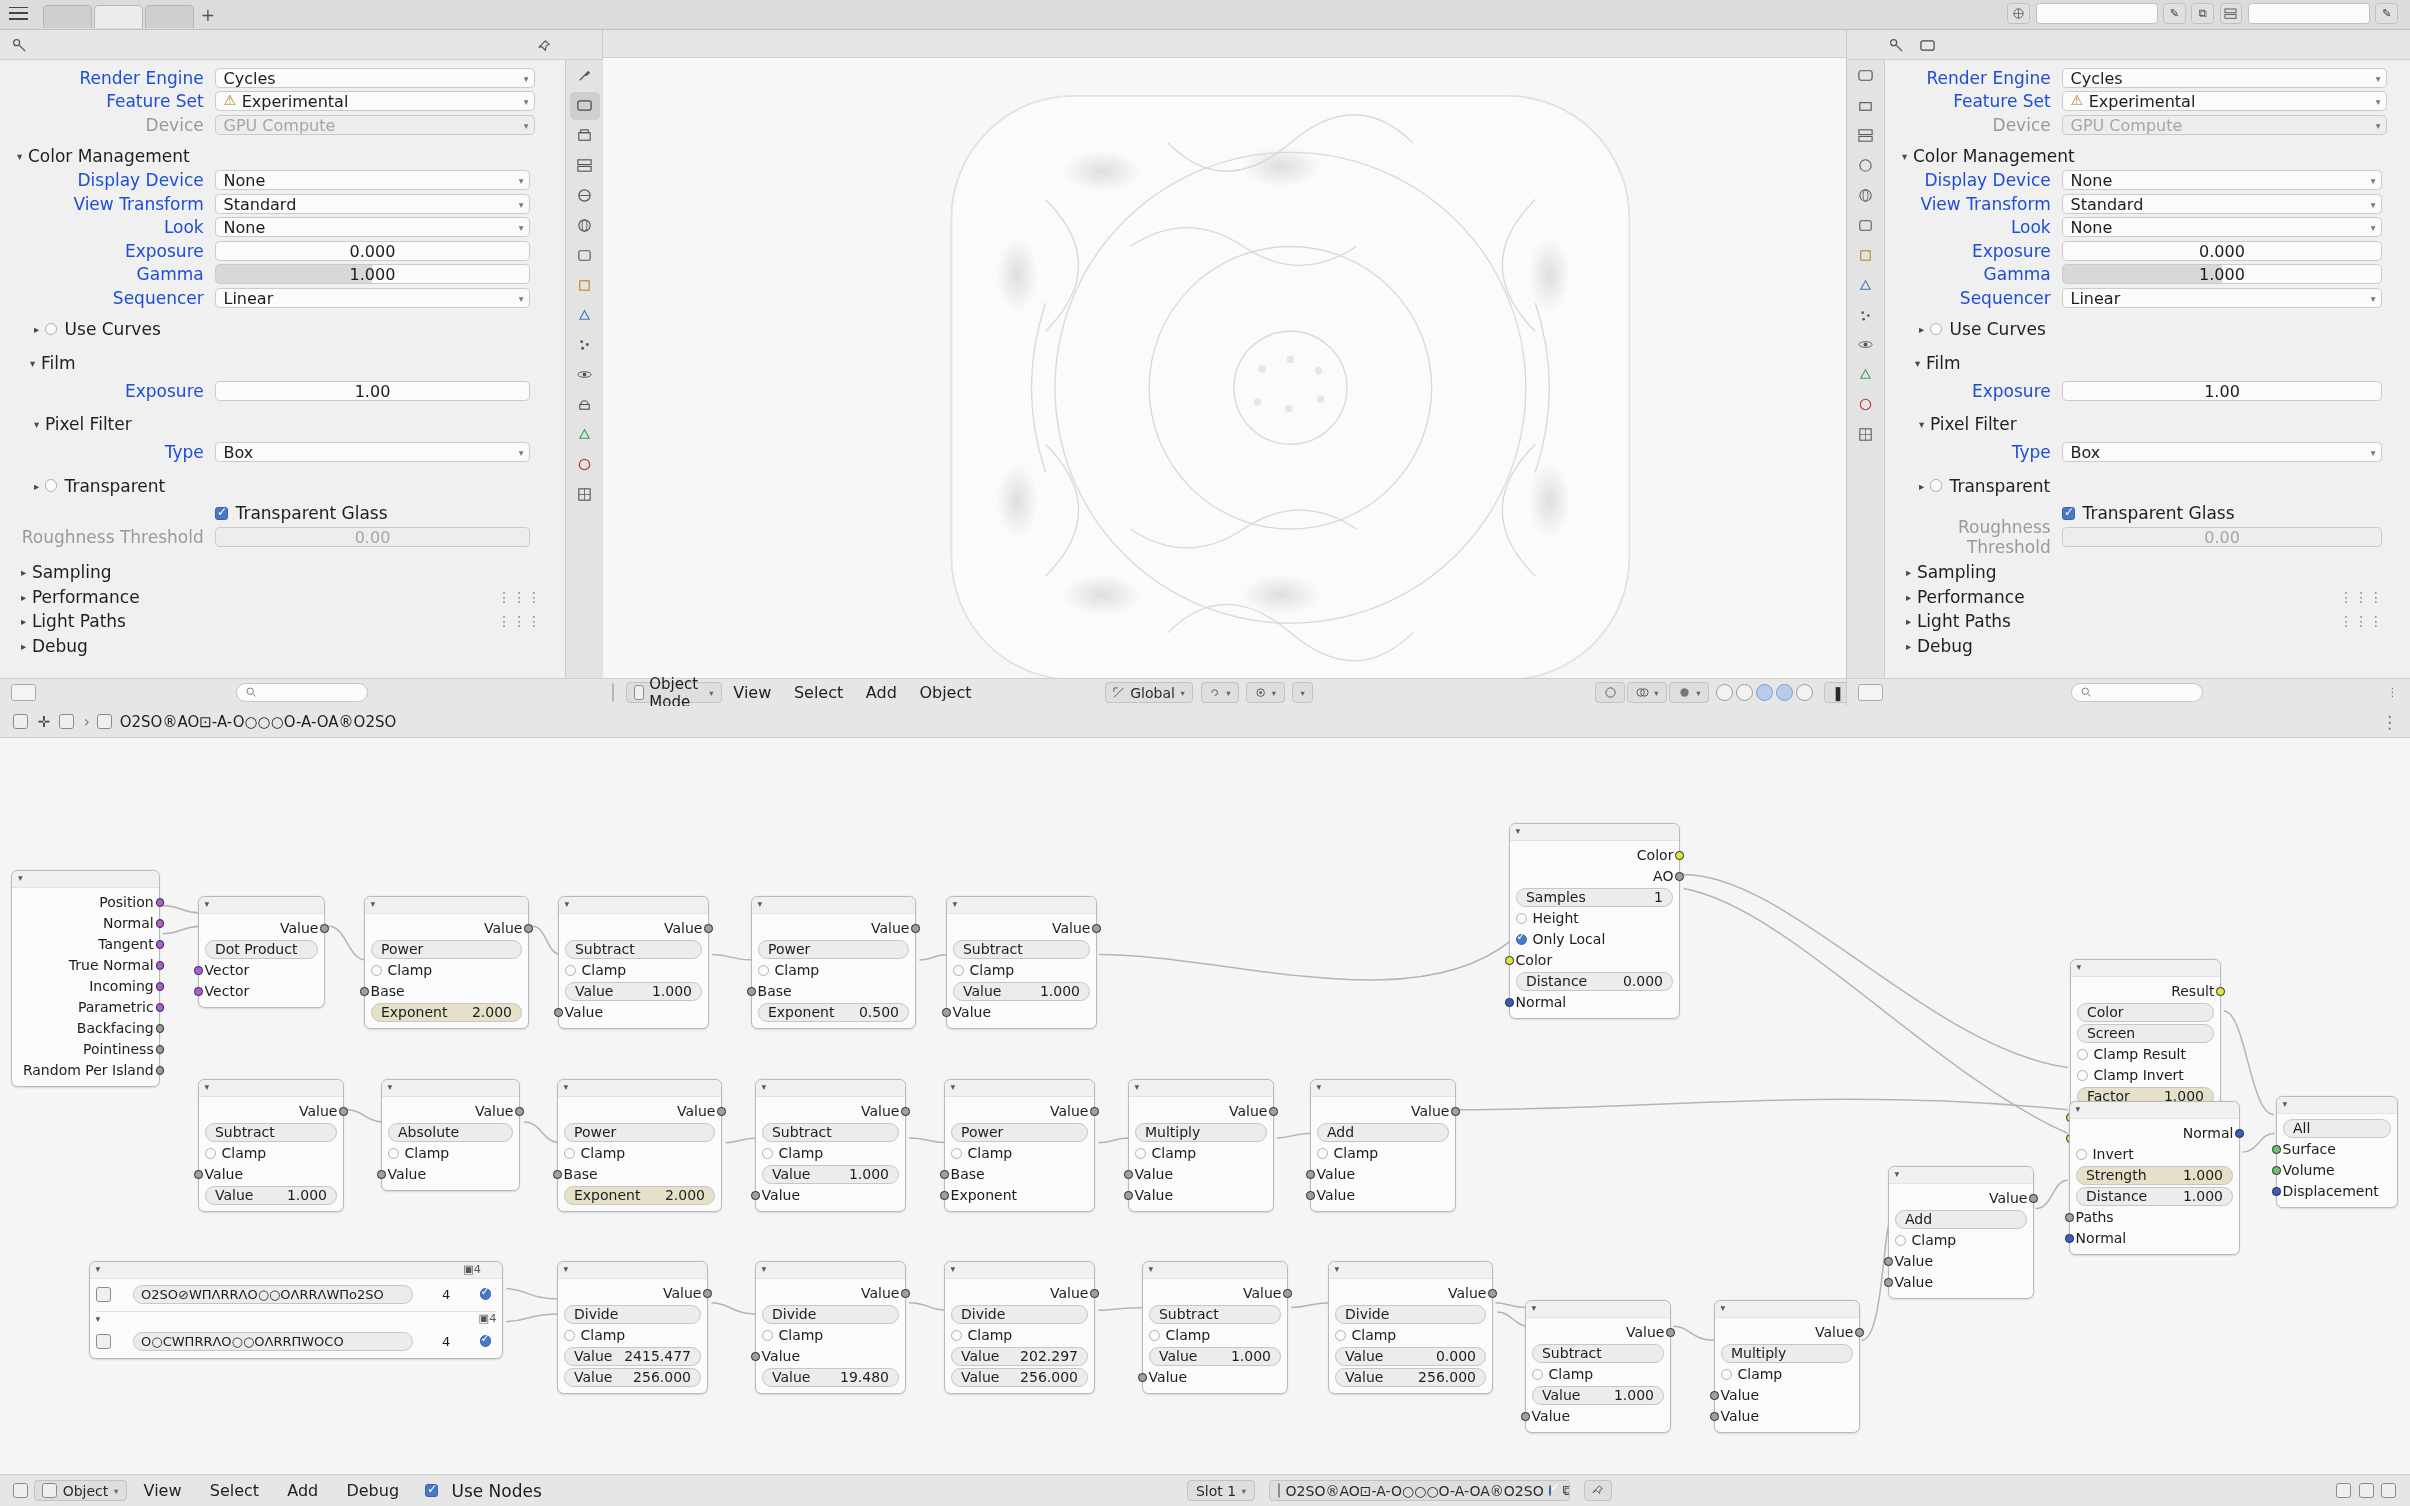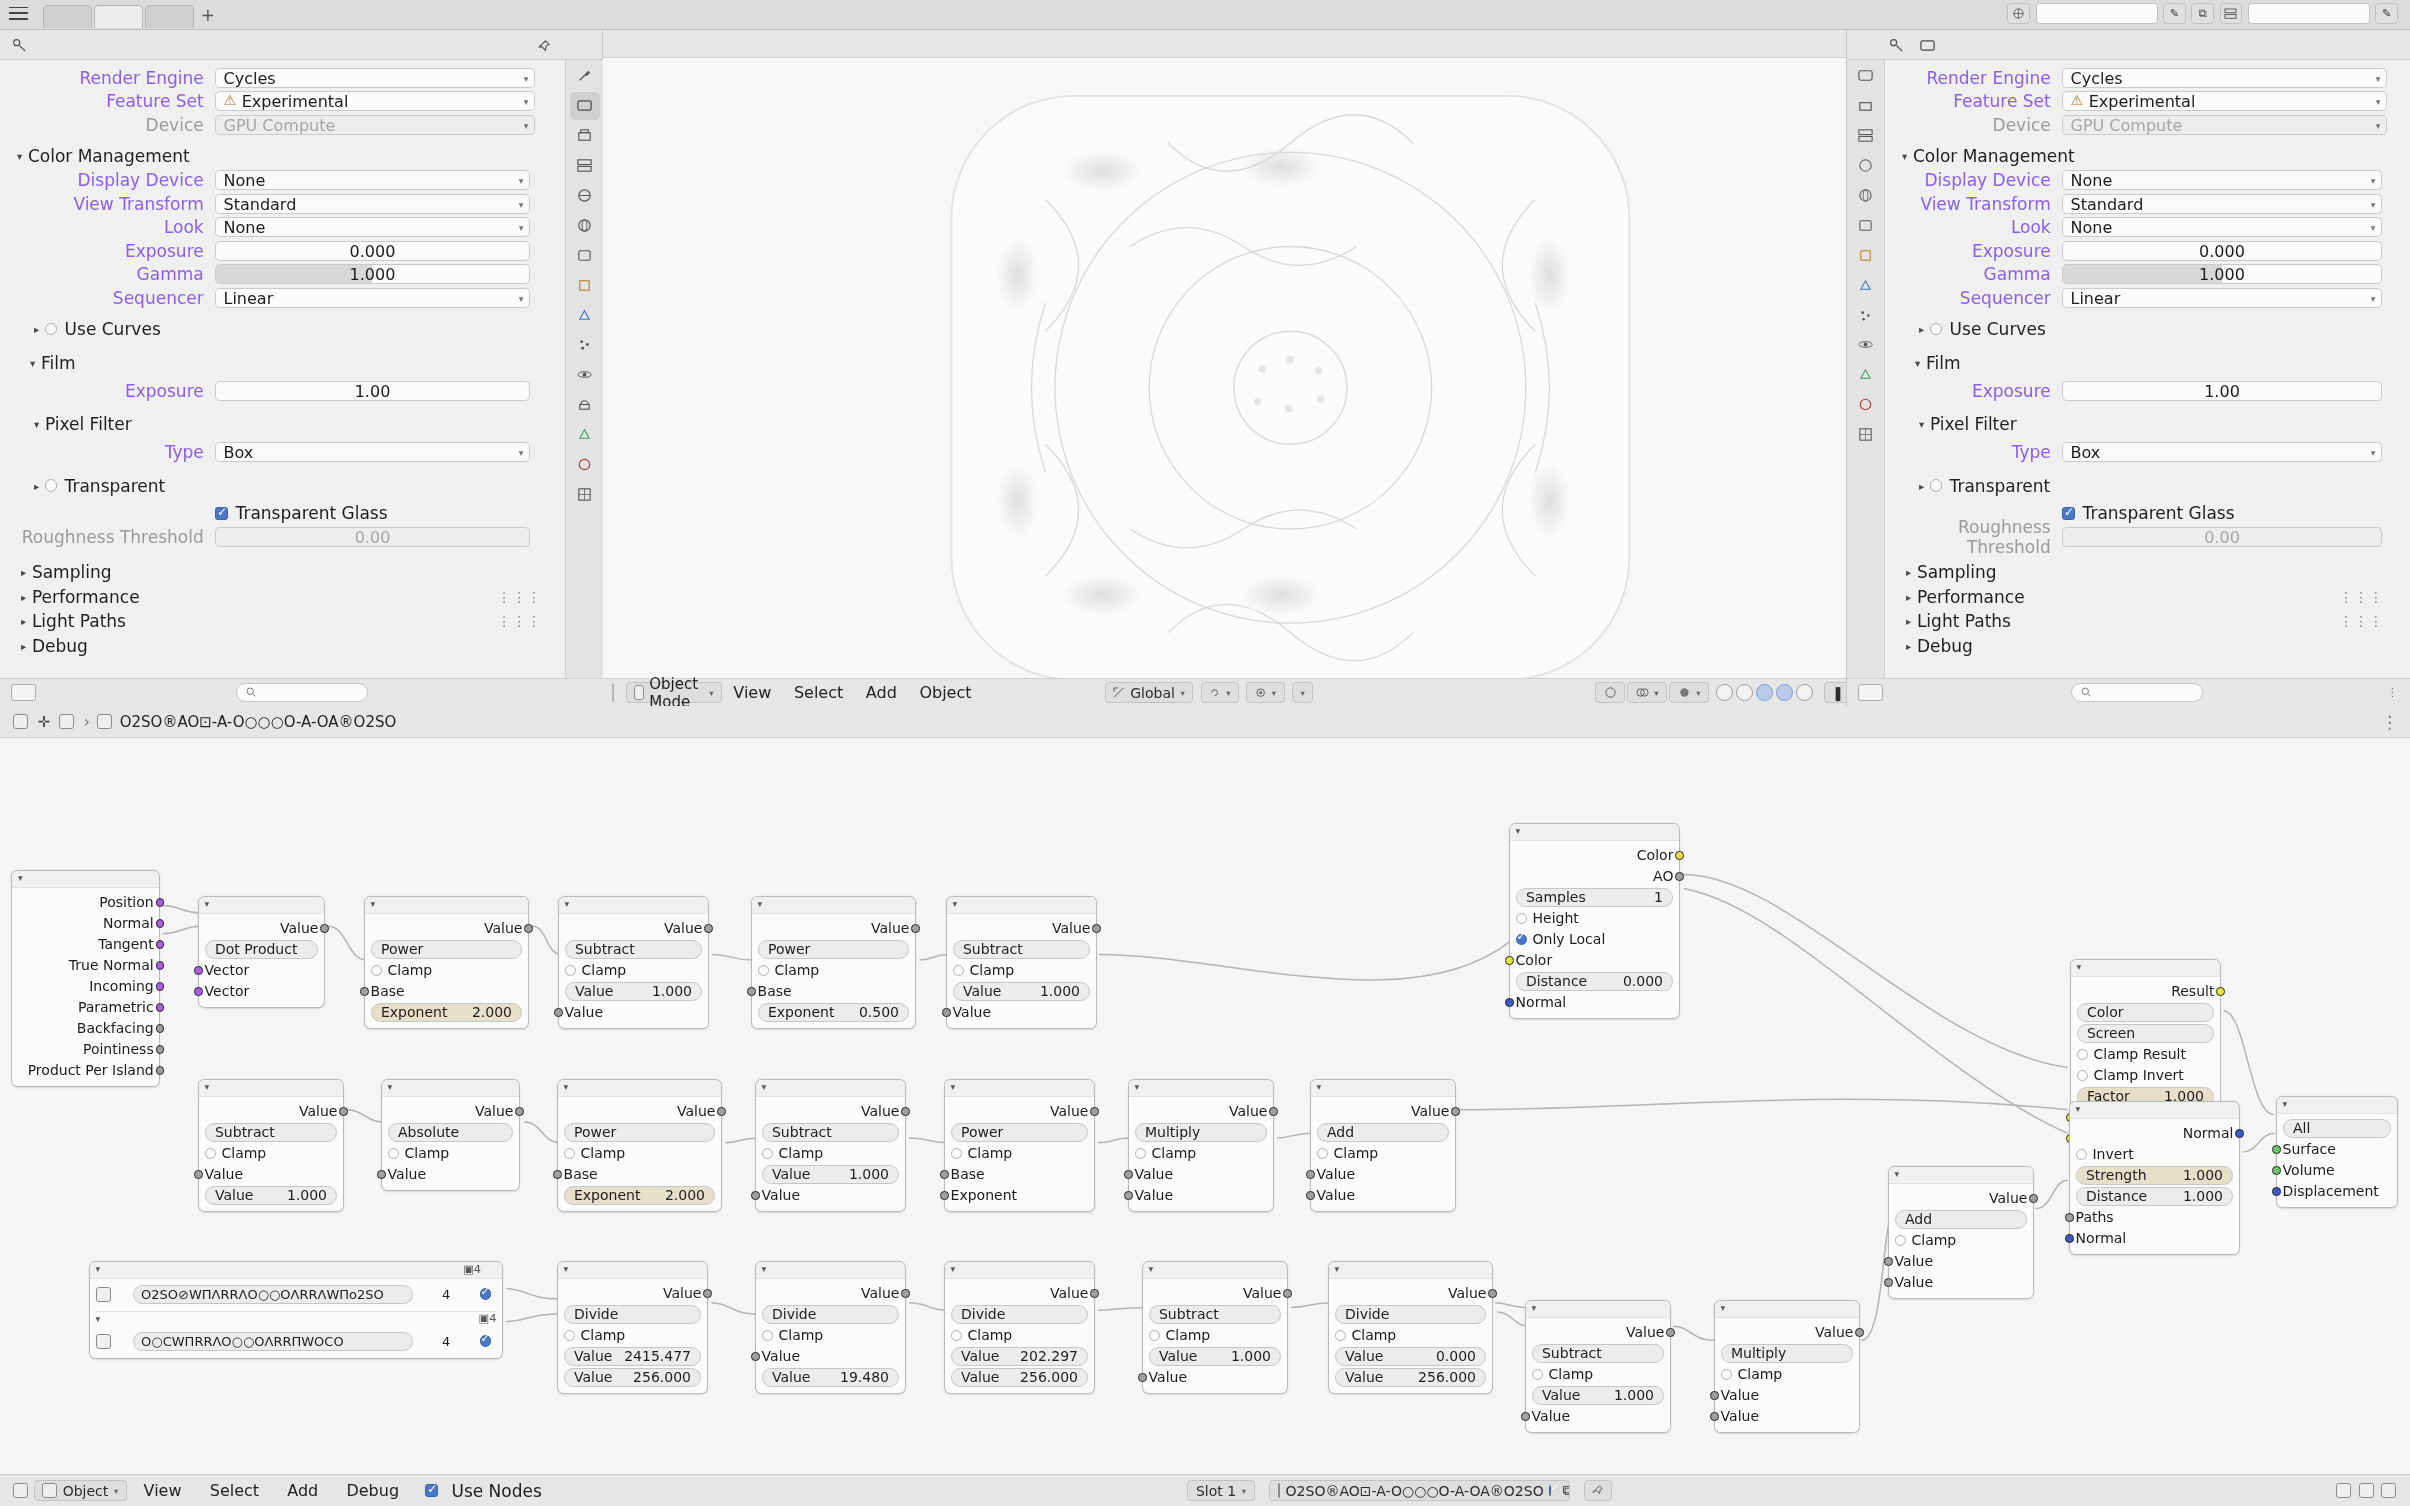--- a/index.html
+++ b/index.html
@@ -38,21 +38,21 @@
   .proptabs { position:absolute; top: 30px; width: 38px; background: #e3e3e3; }
   .proptabs.l { left: 565px; height: 646px; border-left: 0.9px solid #cdcdcd;}
   .proptabs.r { left: 0px; height: 646px; border-right: 0.9px solid #cdcdcd;}
   .ptab { width: 30px; height: 28px; margin: 1.9px 3.8px; border-radius: 4.7px; display:flex; align-items:center; justify-content:center; }
   .ptab.sel { background: #cfcfcf; }
   .ptab svg { display:block; }
 
   .panel-body { position:absolute; top: 36px; left: 0; width: 100%; }
 
   .row { position:relative; height: 23.5px; display:flex; align-items:center; margin-bottom: 0px; }
-  .lbl { text-align: right; font-size: 17px; color: #8b5cf6; padding-right: 11.3px; }
+  .lbl { text-align: right; font-size: 17px; color: #1d4ed8; padding-right: 11.3px; }
   .ctl { background:#fbfbfb; border: 0.9px solid #cacaca; border-radius: 4.7px; height: 20px; display:flex; padding: 0 7.5px; font-size: 16px; color: #1c1c1c; position:relative; }
   .ctl.disabled { background: #ededed; color: #a6a6a6; }
   .ctl .caret { position:absolute; right: 5.6px; top: 3.8px; font-size: 9.4px; color:#777; }
   .ctl.num { justify-content:center; }
   .ctl.slider { background: linear-gradient(to right, #d8d8d8 0 50%, #fbfbfb 50% 100%); }
   .sect { display:flex; align-items:center; font-size: 17px; color:#1f1f1f; height: 24.5px; }
   .sect .tri { width: 13px; text-align:center; color:#4a4a4a; font-size: 10.4px; margin-right:1.9px; }
   .radio { width: 12.2px; height: 12.2px; border-radius: 50%; border: 0.9px solid #b0b0b0; background:#fbfbfb; display:inline-block; margin-right: 7.5px; }
   .chk { width: 13px; height: 13px; border-radius: 2.8px; border: 0.9px solid #b0b0b0; background:#fbfbfb; display:inline-block; margin-right: 7.5px; position:relative;}
   .chk.on { background:#4a78c8; border-color:#3b63a8; }
@@ -816,21 +816,21 @@
             </div>
           <div class="nrow right">
               <span class="nlabel">Backfacing</span>
               <span class="nsock s-out c-gray"></span>
             </div>
           <div class="nrow right">
               <span class="nlabel">Pointiness</span>
               <span class="nsock s-out c-gray"></span>
             </div>
           <div class="nrow right">
-              <span class="nlabel">Product Per Island</span>
+              <span class="nlabel">Random Per Island</span>
               <span class="nsock s-out c-gray"></span>
             </div>
         </div>
       </div>
 
       <div class="node" style="left:198px; top:158px; width:127px;">
         <div class="node-head">
             <span class="tri">▾</span>
           </div>
         <div class="node-body">

